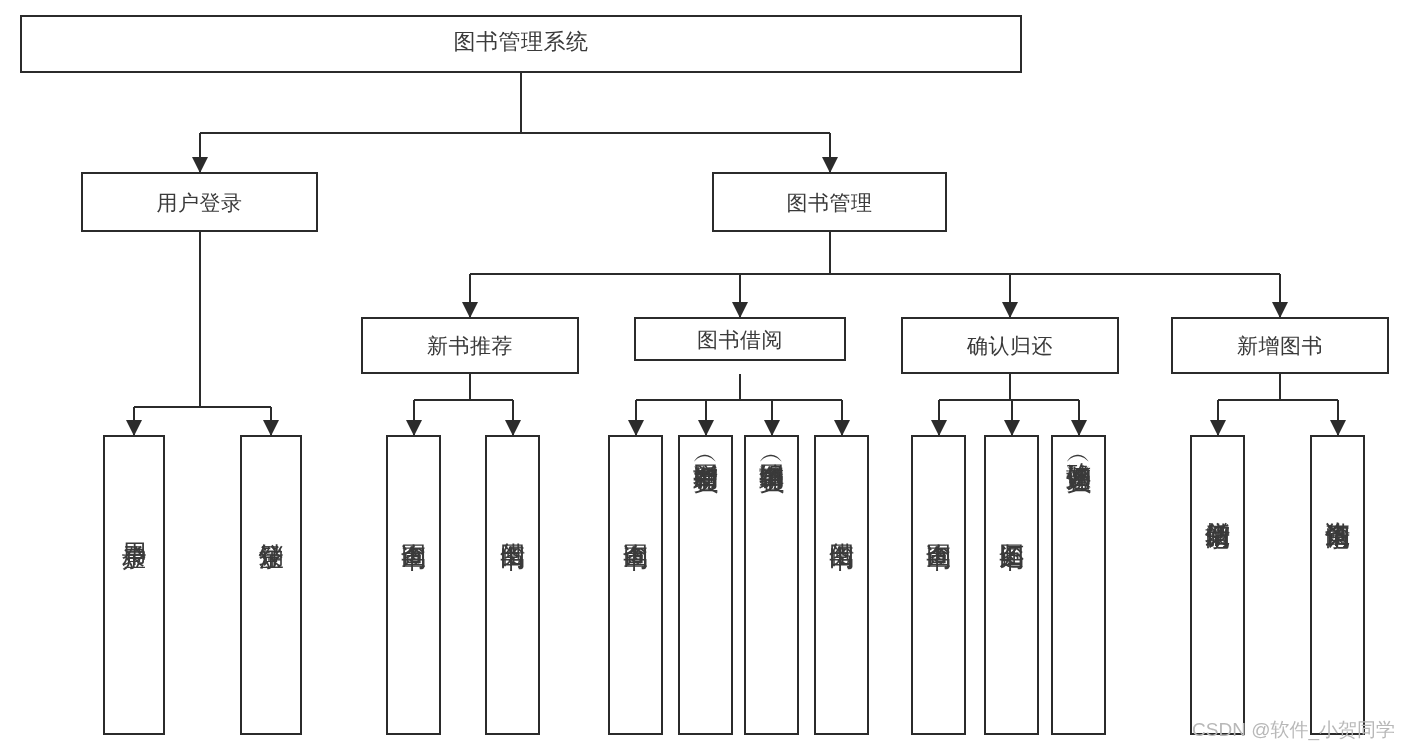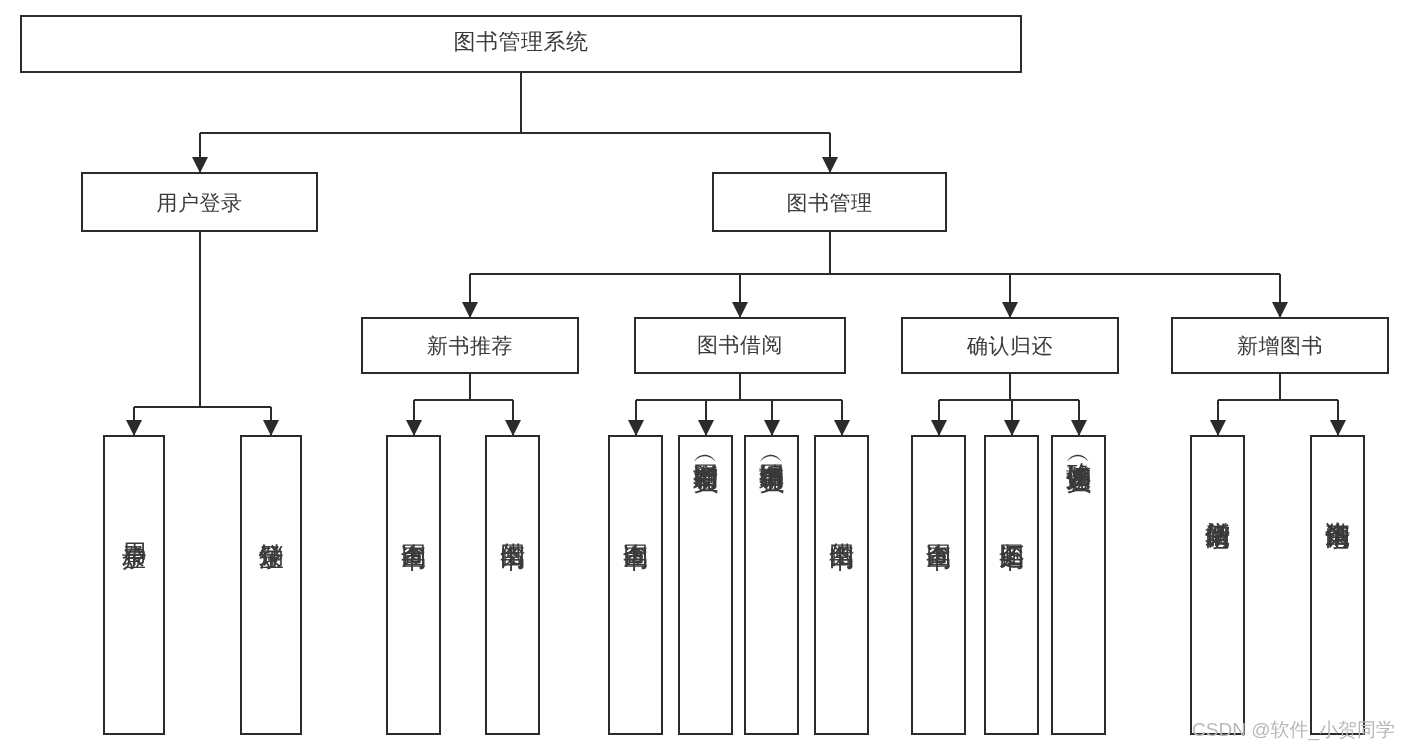--- a/index.html
+++ b/index.html
@@ -150,21 +150,21 @@
       </div>
       <div class="node horiz" style="left: 81px; top: 172px; width: 237px; height: 60px;">
         <span class="label">用户登录</span>
       </div>
       <div class="node horiz" style="left: 712px; top: 172px; width: 235px; height: 60px;">
         <span class="label">图书管理</span>
       </div>
       <div class="node horiz" style="left: 361px; top: 317px; width: 218px; height: 57px;">
         <span class="label">新书推荐</span>
       </div>
-      <div class="node horiz" style="left: 634px; top: 317px; width: 212px; height: 57px; font-family: Liberation Serif, serif;">
+      <div class="node horiz" style="left: 634px; top: 317px; width: 212px; height: 44px;">
         <span class="label">图书借阅</span>
       </div>
       <div class="node horiz" style="left: 901px; top: 317px; width: 218px; height: 57px;">
         <span class="label">确认归还</span>
       </div>
       <div class="node horiz" style="left: 1171px; top: 317px; width: 218px; height: 57px;">
         <span class="label">新增图书</span>
       </div>
       <div class="node vert mid" style="left: 103px; top: 435px; width: 62px; height: 300px;">
         <span class="label">用户登录</span>

